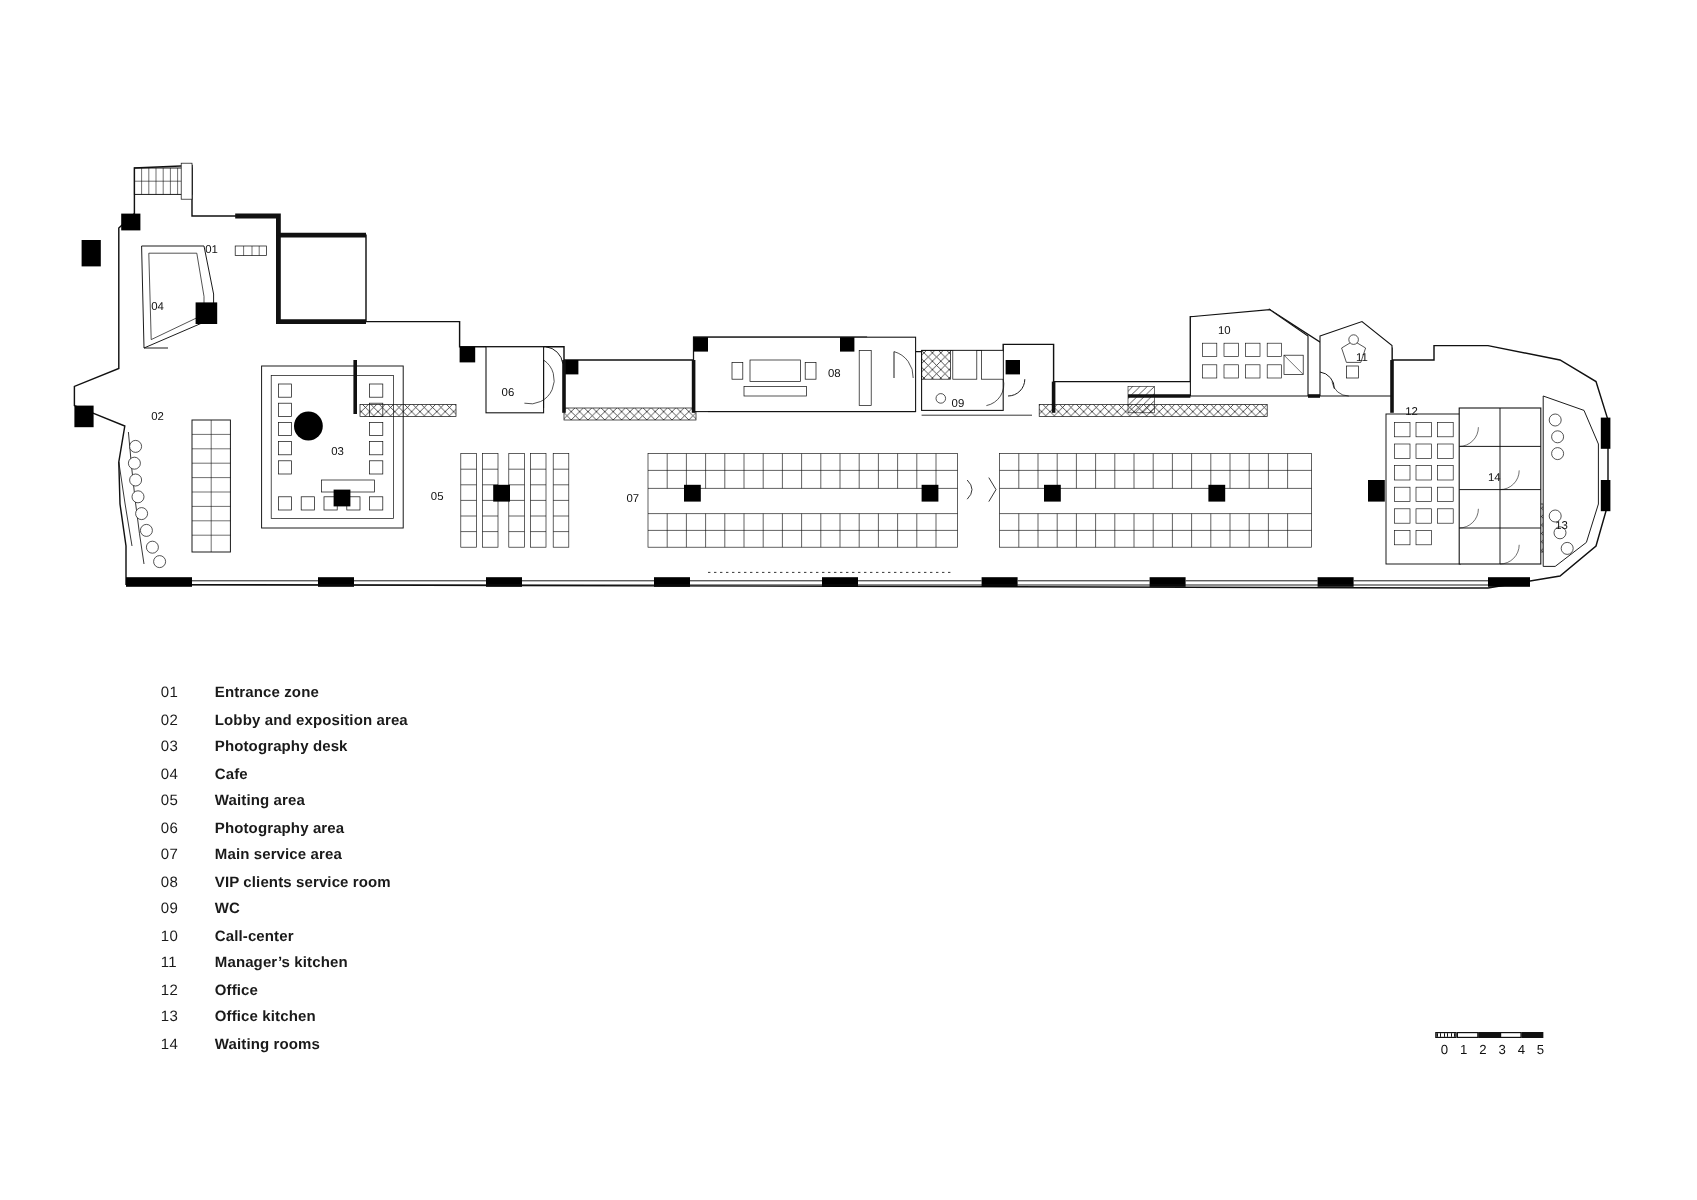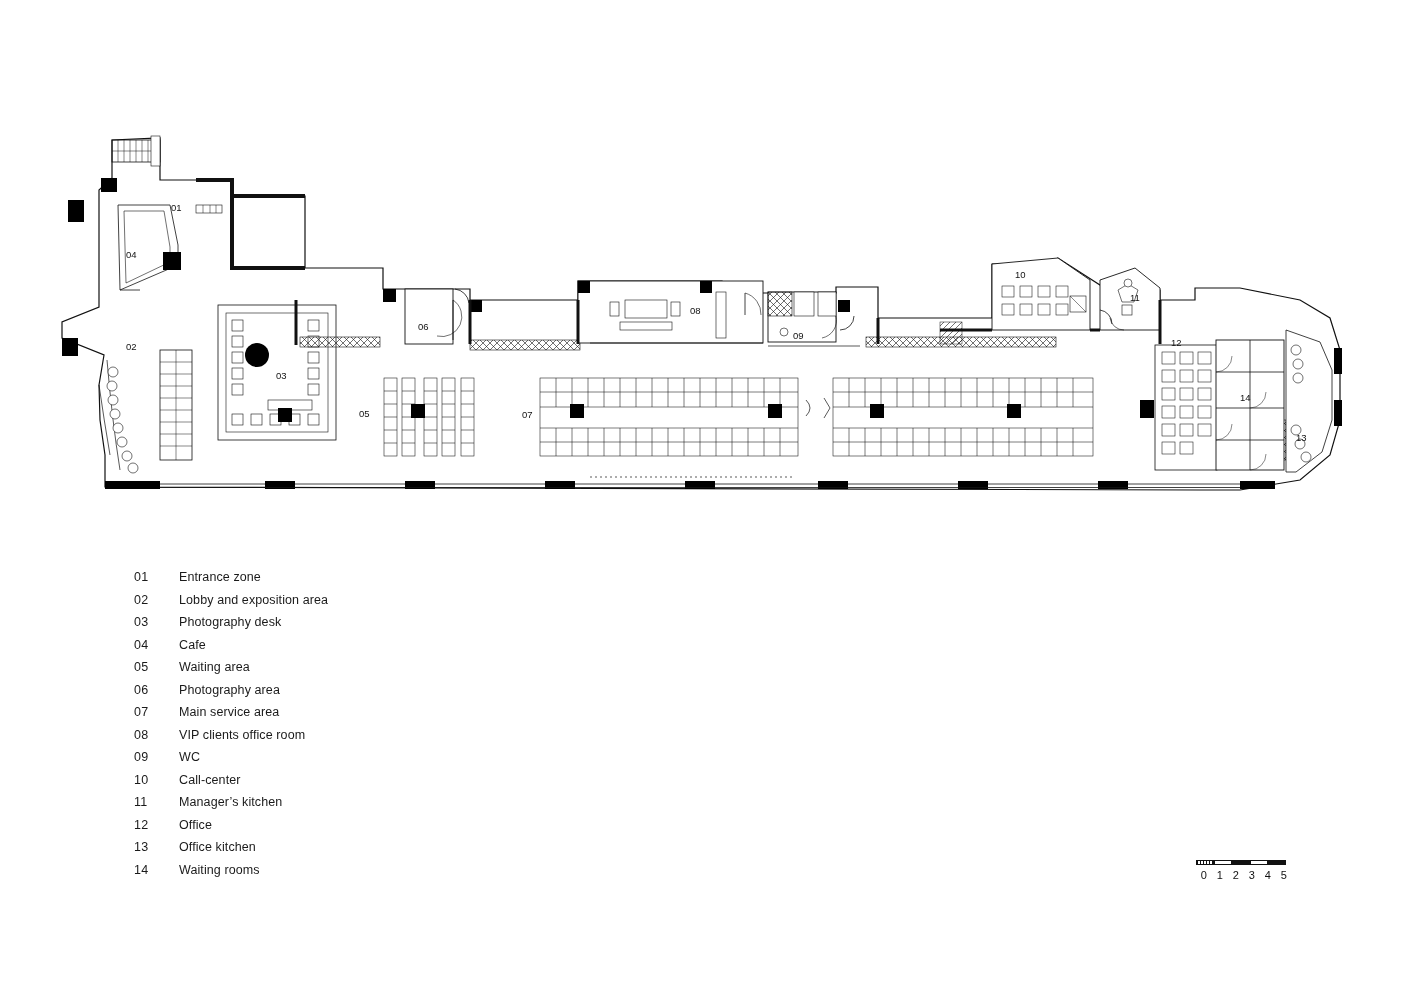--- a/index.html
+++ b/index.html
@@ -42,20 +42,21 @@
     color: #1a1a1a;
   }
   .legend-num {
     width: 45px;
     flex: 0 0 45px;
     letter-spacing: 0.2px;
   }
   .legend-label {
     flex: 1 1 auto;
     letter-spacing: 0.1px;
+    font-weight: bold;
   }
   .scalebar {
     position: absolute;
     left: 1196px;
     top: 860px;
     width: 96px;
   }
   .scalebar-graphic {
     width: 90px;
     height: 8px;
@@ -550,21 +551,21 @@
   <div class="legend-row">
     <span class="legend-num">06</span>
     <span class="legend-label">Photography area</span>
   </div>
   <div class="legend-row">
     <span class="legend-num">07</span>
     <span class="legend-label">Main service area</span>
   </div>
   <div class="legend-row">
     <span class="legend-num">08</span>
-    <span class="legend-label">VIP clients office room</span>
+    <span class="legend-label">VIP clients service room</span>
   </div>
   <div class="legend-row">
     <span class="legend-num">09</span>
     <span class="legend-label">WC</span>
   </div>
   <div class="legend-row">
     <span class="legend-num">10</span>
     <span class="legend-label">Call-center</span>
   </div>
   <div class="legend-row">

